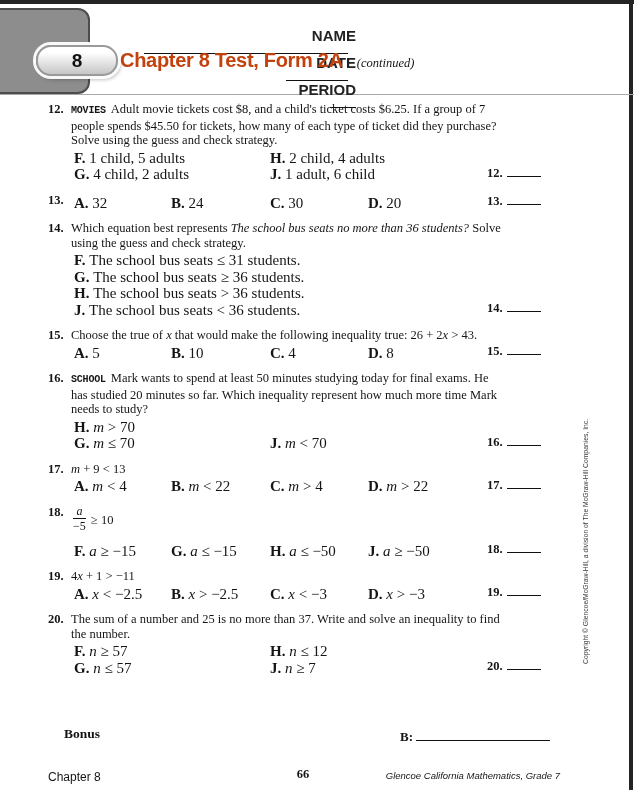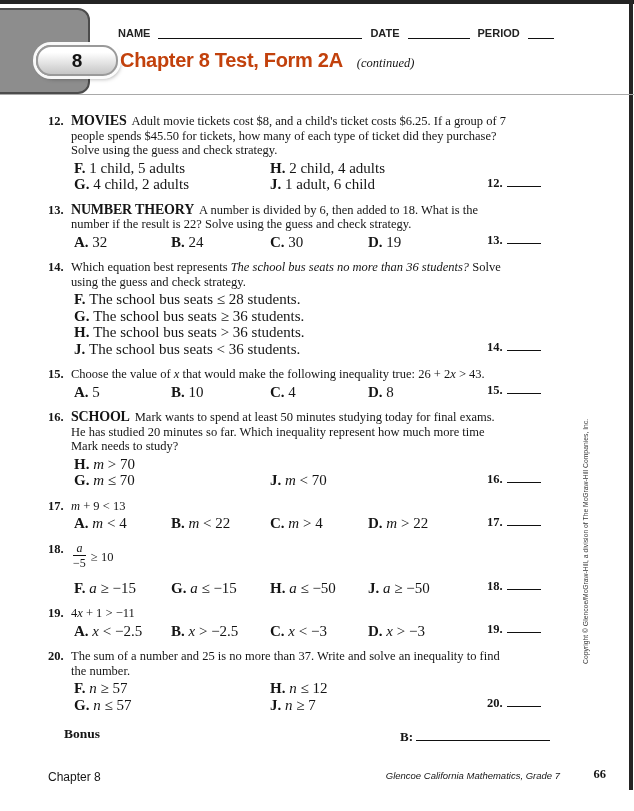--- a/index.html
+++ b/index.html
@@ -16,41 +16,41 @@
   .header-divider { position:absolute; top:94px; left:0; width:634px; height:1px; background:#a9a9a9; }
   .chapter-pill {
     position:absolute; top:45px; left:36px; width:78px; height:27px;
     border-radius:15px; background:linear-gradient(#ffffff 20%, #c6c6c6 100%);
     border:2px solid #9a9a9a;
     box-shadow:0 0 0 3px rgba(255,255,255,.95), 2px 3px 4px rgba(0,0,0,.35);
     display:flex; align-items:center; justify-content:center;
     font-family:"Liberation Sans", sans-serif; font-weight:bold; font-size:19px; color:#111;
   }
   .header-row {
-    position:absolute; top:27px; left:118px; display:flex; align-items:flex-end;
-    font-family:"Liberation Sans", sans-serif; font-size:11px; font-weight:bold; color:#222;
+    position:absolute; top:27px; left:136px; display:flex; align-items:flex-end;
+    font-family:"Liberation Sans", sans-serif; font-size:15px; font-weight:bold; color:#222;flex-direction:column;
   }
   .hline { border-bottom:1.5px solid #111; height:9px; margin:0 8px; }
   .hline.name { width:204px; }
   .hline.date { width:62px; }
   .hline.period { width:26px; margin-right:0; }
   .title-row { position:absolute; top:49px; left:120px; display:flex; align-items:baseline; }
   .page-title {
     font-family:"Liberation Sans", sans-serif; font-weight:bold; font-size:20px;
     letter-spacing:-0.3px; color:#c2410c;
   }
   .page-subtitle { font-style:italic; font-size:12.5px; margin-left:14px;text-align:center; }
 
-  .questions { position:absolute; top:114px; left:0; width:516px; }
+  .questions { position:absolute; top:102px; left:0; width:516px; }
   .question { position:relative; display:grid; grid-template-columns:48px 23px 1fr; margin-bottom:10px; }
   .qnum { font-weight:bold; font-size:12.5px; line-height:14.5px; }
   .qbody { }
   .stem { font-size:12.5px; line-height:14.5px; max-width:435px; }
   .topic {
-    font-family:Liberation Serif, serif; font-weight:bold; font-size:14px;
+    font-family:Liberation Mono, monospace; font-weight:bold; font-size:10px;
     margin-right:5px; letter-spacing:-0.2px;
   }
   .opts { margin-top:2px; }
   .opts.gap { margin-top:10px; }
   .opt-row { display:grid; }
   .opt-row.cols-1 { grid-template-columns:1fr; }
   .opt-row.cols-2 { grid-template-columns:196px 1fr; }
   .opt-row.cols-4 { grid-template-columns:97px 99px 98px 1fr; }
   .opt { font-size:15px; line-height:16.5px; padding-left:3px; white-space:nowrap; }
   .opt b { font-weight:bold; }
@@ -66,21 +66,21 @@
   .bonus-answer { position:absolute; top:729px; left:400px; font-size:13px; font-weight:bold; }
   .bonus-answer .blank { width:134px; margin-left:3px; }
 
   .copyright {
     position:absolute; left:582px; top:664px; width:272px;
     transform:rotate(-90deg); transform-origin:0 0;
     font-family:"Liberation Sans", sans-serif; font-size:6.8px; color:#3a3a3a; white-space:nowrap;
   }
 
   .footer-left { position:absolute; top:770px; left:48px; font-family:"Liberation Sans", sans-serif; font-size:12px; }
-  .footer-page { position:absolute; top:767px; left:0; width:606px; text-align:right; font-weight:bold; font-size:12.5px; }
+  .footer-page { position:absolute; top:767px; left:0; width:606px; text-align:center; font-weight:bold; font-size:12.5px; }
   .footer-right { position:absolute; top:770px; right:74px; font-family:"Liberation Sans", sans-serif; font-style:italic; font-size:9.5px; }
 </style>
 </head>
 <body>
 
 <div class="page">
   <div class="top-border"></div>
   <div class="right-border"></div>
   <div class="chapter-tab"></div>
   <div class="header-divider"></div>
@@ -118,59 +118,58 @@
               <div class="opt"><b>J. </b><span>1 adult, 6 child</span></div>
             </div>
           </div>
         </div>
         <div class="answer"><span>12.</span><span class="blank"></span></div>
       </div>
       <div class="question">
         <div class="gutter"></div>
         <div class="qnum">13.</div>
         <div class="qbody">
-          <div class="stem"><span class="topic">NUMBER THEORY</span><span>A number is divided by 6, then added to 18.  What is the number if the result is 22? Solve using the guess and check strategy.</span></div>
           <div class="opts">
             <div class="opt-row cols-4">
               <div class="opt"><b>A. </b><span>32</span></div>
               <div class="opt"><b>B. </b><span>24</span></div>
               <div class="opt"><b>C. </b><span>30</span></div>
-              <div class="opt"><b>D. </b><span>19</span></div>
+              <div class="opt"><b>D. </b><span>20</span></div>
             </div>
           </div>
         </div>
         <div class="answer"><span>13.</span><span class="blank"></span></div>
       </div>
       <div class="question">
         <div class="gutter"></div>
         <div class="qnum">14.</div>
         <div class="qbody">
           <div class="stem"><span>Which equation best represents </span><i>The school bus seats no more than 36 students?</i><span> Solve using the guess and check strategy.</span></div>
           <div class="opts">
             <div class="opt-row cols-1">
-              <div class="opt"><b>F. </b><span>The school bus seats ≤ 28 students.</span></div>
+              <div class="opt"><b>F. </b><span>The school bus seats ≤ 31 students.</span></div>
             </div>
             <div class="opt-row cols-1">
               <div class="opt"><b>G. </b><span>The school bus seats ≥ 36 students.</span></div>
             </div>
             <div class="opt-row cols-1">
               <div class="opt"><b>H. </b><span>The school bus seats &gt; 36 students.</span></div>
             </div>
             <div class="opt-row cols-1">
               <div class="opt"><b>J. </b><span>The school bus seats &lt; 36 students.</span></div>
             </div>
           </div>
         </div>
         <div class="answer"><span>14.</span><span class="blank"></span></div>
       </div>
       <div class="question">
         <div class="gutter"></div>
         <div class="qnum">15.</div>
         <div class="qbody">
-          <div class="stem"><span>Choose the value of </span><i>x</i><span> that would make the following inequality true: 26 + 2</span><i>x</i><span> &gt; 43.</span></div>
+          <div class="stem"><span>Choose the true of </span><i>x</i><span> that would make the following inequality true: 26 + 2</span><i>x</i><span> &gt; 43.</span></div>
           <div class="opts">
             <div class="opt-row cols-4">
               <div class="opt"><b>A. </b><span>5</span></div>
               <div class="opt"><b>B. </b><span>10</span></div>
               <div class="opt"><b>C. </b><span>4</span></div>
               <div class="opt"><b>D. </b><span>8</span></div>
             </div>
           </div>
         </div>
         <div class="answer"><span>15.</span><span class="blank"></span></div>

